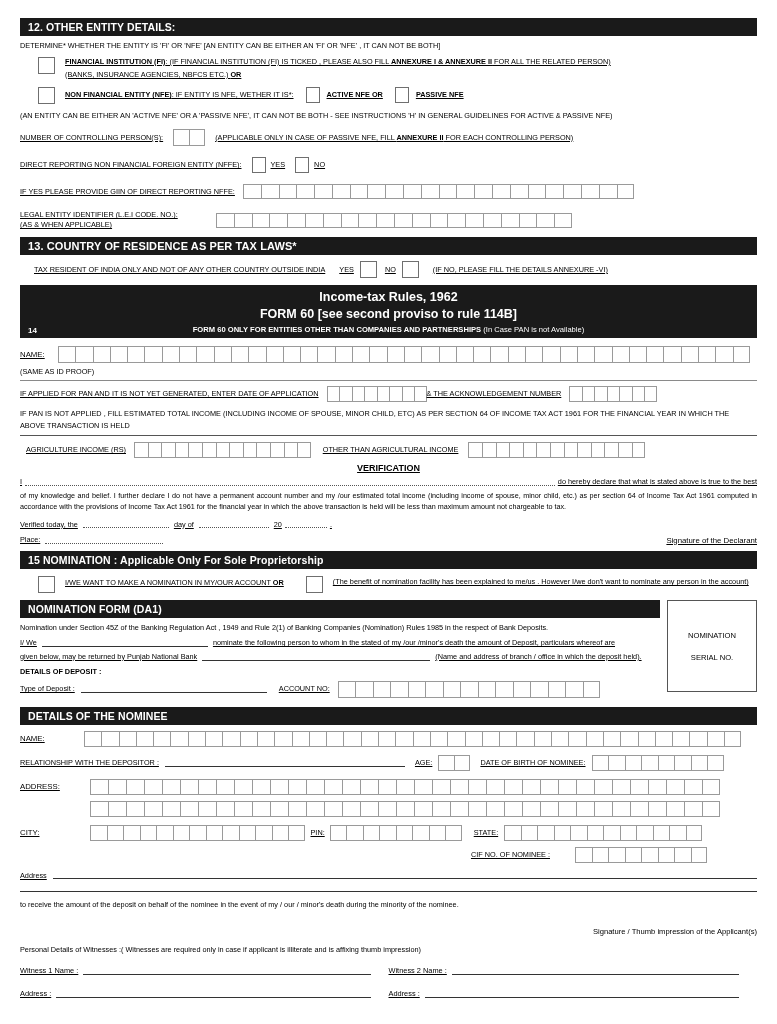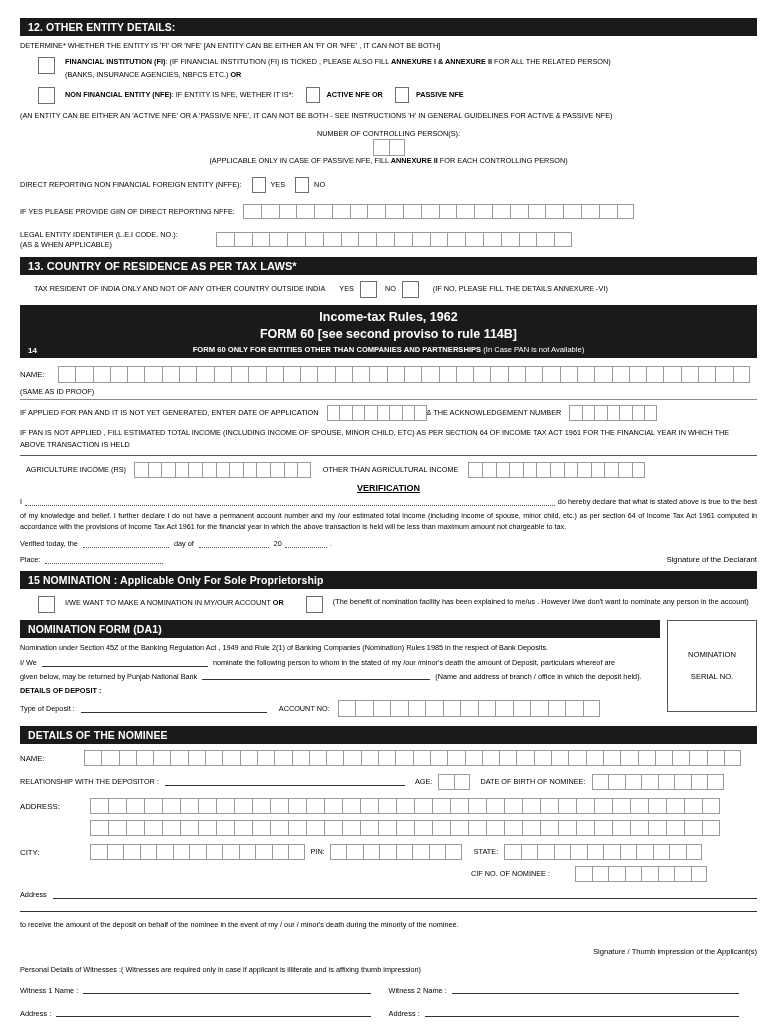--- a/index.html
+++ b/index.html
@@ -31,21 +31,21 @@
   .bar-12 { font-size: 10.5px; margin-bottom: 5px; }
   .bar-13 { font-size: 11px; margin: 7px 0 6px 0; }
   .bar-15 { font-size: 10.5px; margin: 6px 0 5px 0; }
   .bar-nomform { font-size: 10.5px; padding: 3px 8px; width: 640px; }
   .bar-nominee { font-size: 10.5px; margin: 0 0 6px 0; }
 
   
   .t { font-size: 7.3px; line-height: 1.35; }
   .t8 { font-size: 7.8px; }
   .b { font-weight: bold; }
-  .row { display: flex; align-items: center; }
+  .row { display: flex; align-items: center; text-decoration: underline; }
   .mb3 { margin-bottom: 3px; }
   .mb5 { margin-bottom: 5px; }
   .mb7 { margin-bottom: 7px; }
 
   
   .cb {
     border: 1px solid #6f6f6f;
     background: #fff;
     display: inline-block;
     flex: none;
@@ -141,21 +141,21 @@
     <span class="t b">NON FINANCIAL ENTITY (NFE)</span>
     <span class="t"> : IF ENTITY IS NFE, WETHER IT IS*:</span>
     <span class="cb cb-md" style="margin:0 7px 0 12px;"></span>
     <span class="t b">ACTIVE NFE  OR</span>
     <span class="cb cb-md" style="margin:0 7px 0 12px;"></span>
     <span class="t b">PASSIVE NFE</span>
   </div>
 
   <div class="t mb7" style="margin-top:7px;">(AN ENTITY CAN BE EITHER AN 'ACTIVE NFE' OR A 'PASSIVE NFE', IT CAN NOT BE BOTH - SEE INSTRUCTIONS 'H' IN GENERAL GUIDELINES FOR ACTIVE &amp; PASSIVE NFE)</div>
 
-  <div class="row mb7" style="margin-top:9px;flex-direction:column;">
+  <div class="row mb7" style="margin-top:9px;">
     <span class="t">NUMBER OF CONTROLLING PERSON(S):</span>
     <span class="comb h17" style="margin:0 10px;">
         <i style="width:16px"></i>
         <i style="width:16px"></i>
       </span>
     <span class="t"><span>(APPLICABLE ONLY IN CASE OF PASSIVE NFE, FILL </span><span class="b">ANNEXURE II</span><span> FOR EACH CONTROLLING PERSON)</span></span>
   </div>
 
   <div class="row mb7" style="margin-top:11px;">
     <span class="t">DIRECT REPORTING NON FINANCIAL FOREIGN ENTITY (NFFE):</span>

